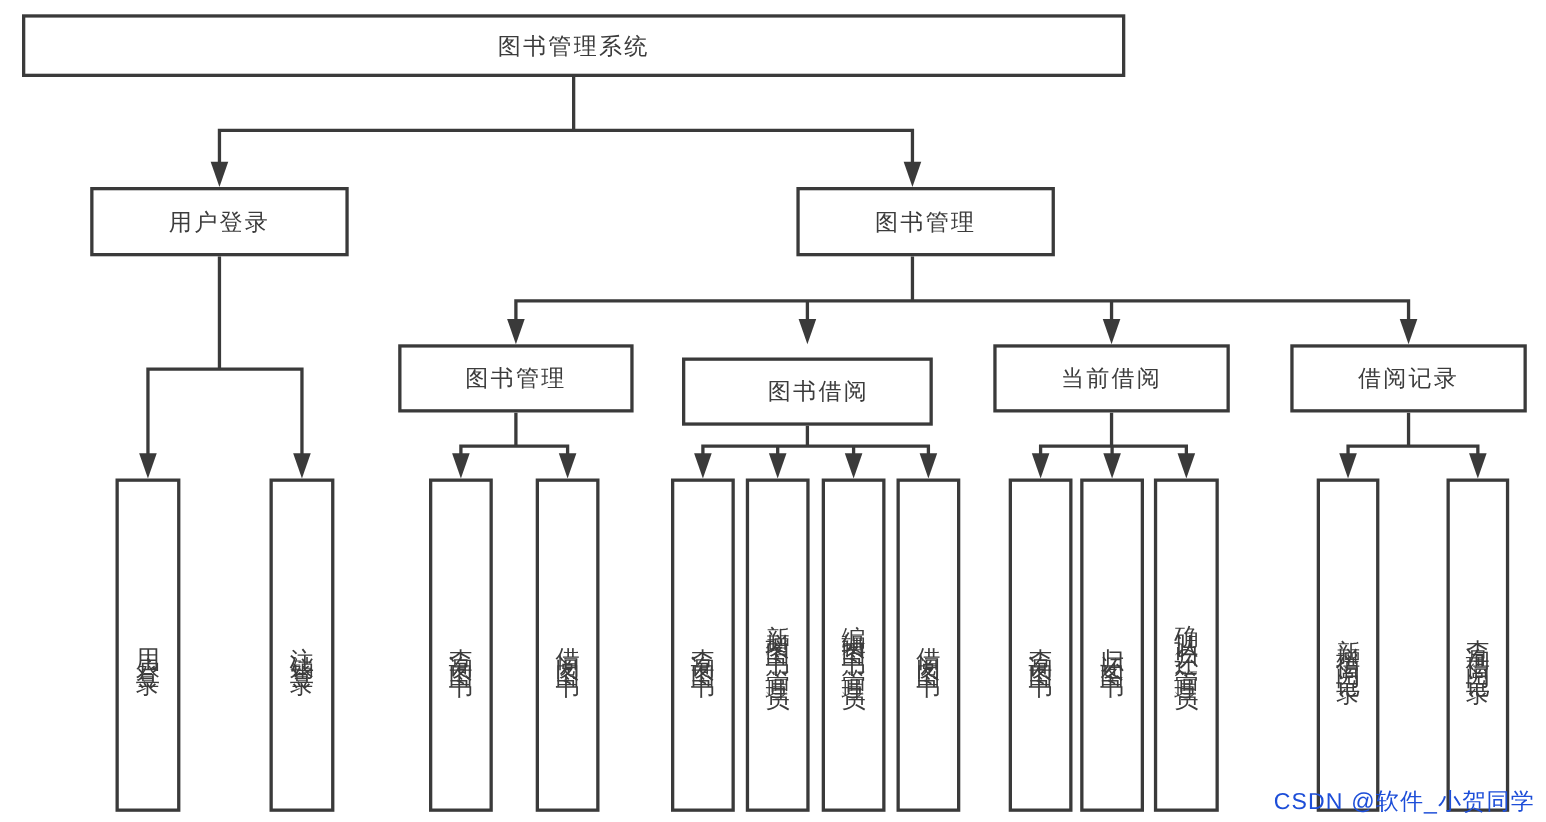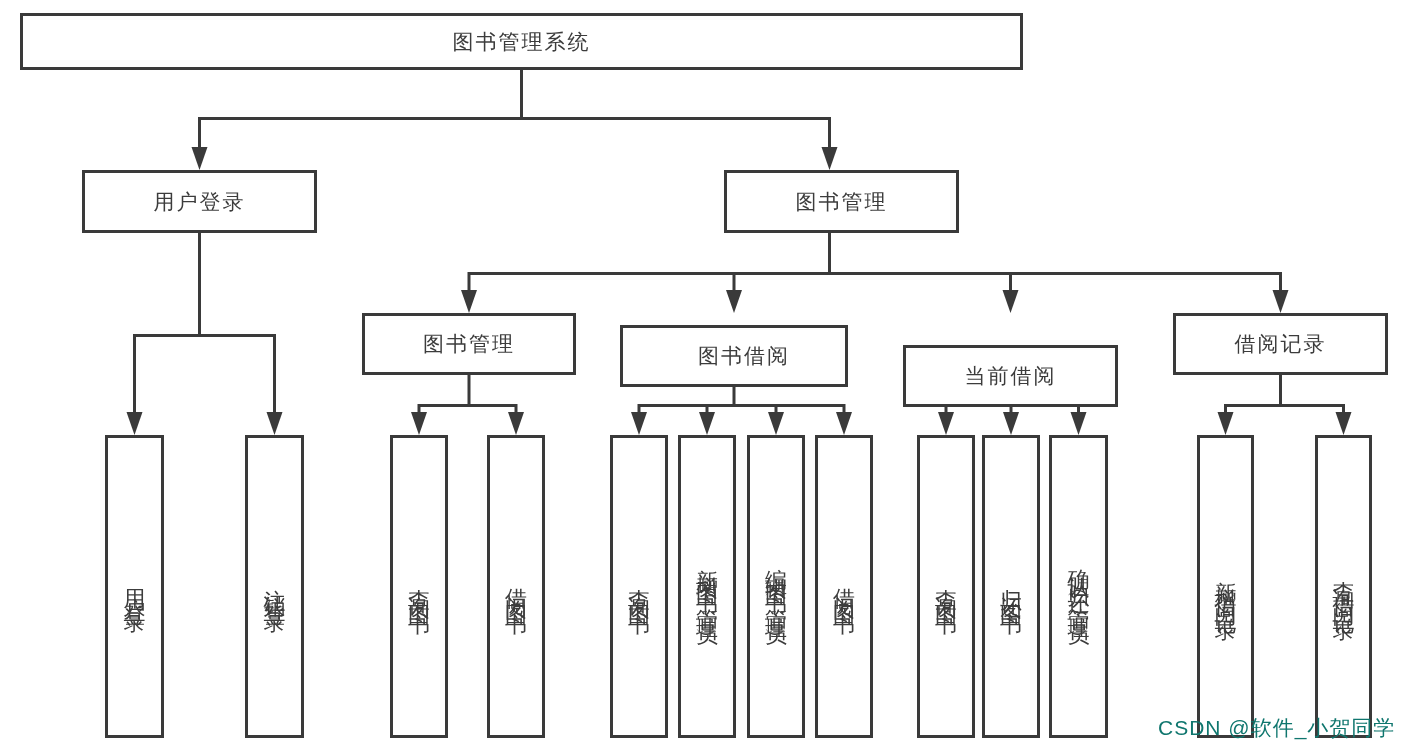--- a/index.html
+++ b/index.html
@@ -44,21 +44,21 @@
     font-size: 22px;
     letter-spacing: 8px;
     color: #3c3c3c;
   }
   .watermark {
     position: absolute;
     left: 1158px;
     top: 714px;
     font-size: 21px;
     letter-spacing: 1px;
-    color: #0f766e;
+    color: #1d4ed8;
     white-space: nowrap;
     z-index: 5;
   }
 </style>
 </head>
 <body>
 
 <div id="canvas">
 
   <svg id="wires" viewBox="0 0 1405 747" xmlns="http://www.w3.org/2000/svg">
@@ -118,21 +118,21 @@
   <div class="hnode" style="left:712px; top:170px; width:235px; height:63px;margin-left:12px;">
     <span>图书管理</span>
   </div>
 
   <div class="hnode" style="left:362px; top:313px; width:214px; height:62px;">
     <span>图书管理</span>
   </div>
   <div class="hnode" style="left:620px; top:325px; width:228px; height:62px;padding-left:20px;">
     <span>图书借阅</span>
   </div>
-  <div class="hnode" style="left:903px; top:313px; width:215px; height:62px;margin-top:32px;">
+  <div class="hnode" style="left:903px; top:313px; width:215px; height:62px;">
     <span>当前借阅</span>
   </div>
   <div class="hnode" style="left:1173px; top:313px; width:215px; height:62px;">
     <span>借阅记录</span>
   </div>
 
   <div class="leaf" style="left:105px; width:59px;">
     <span>用户登录</span>
   </div>
   <div class="leaf" style="left:245px; width:59px;">

